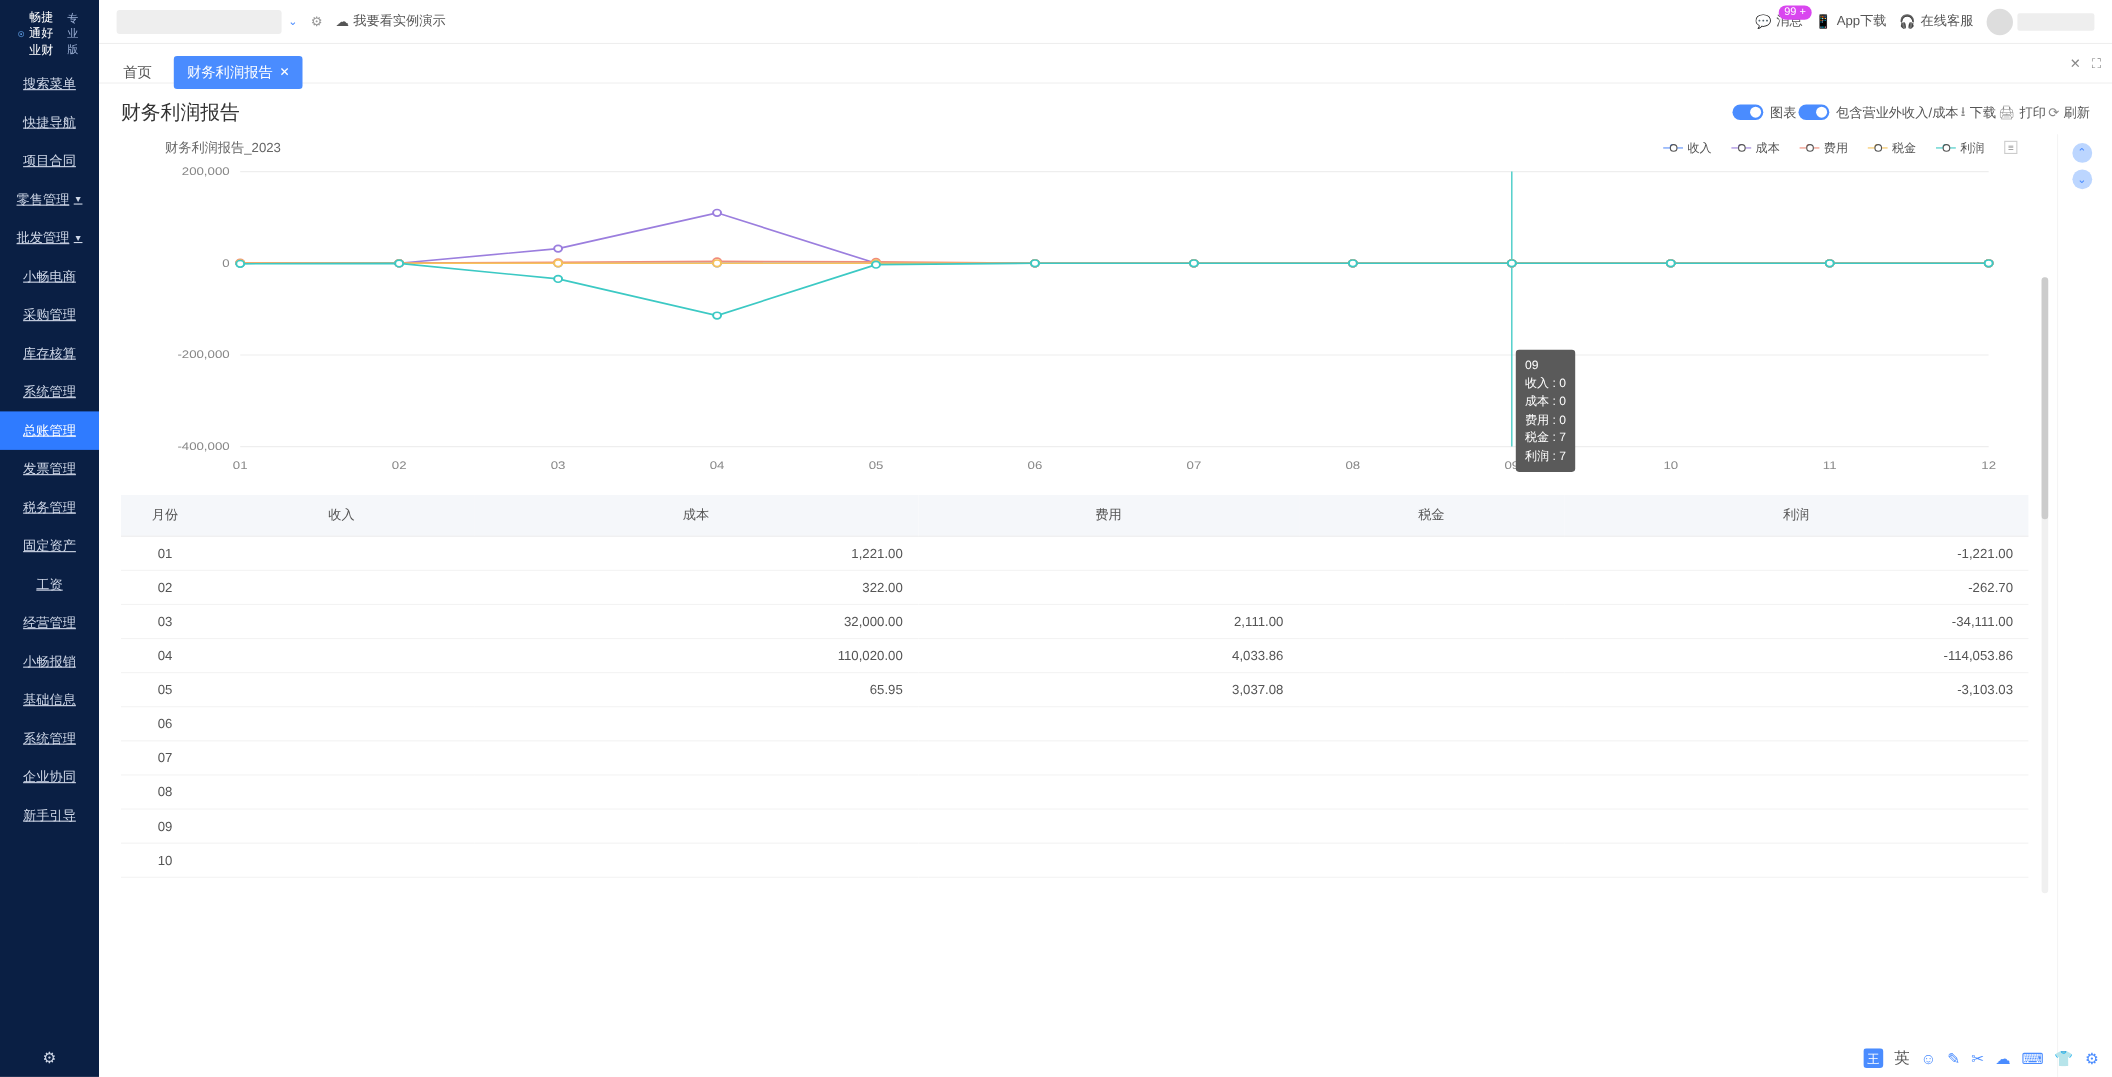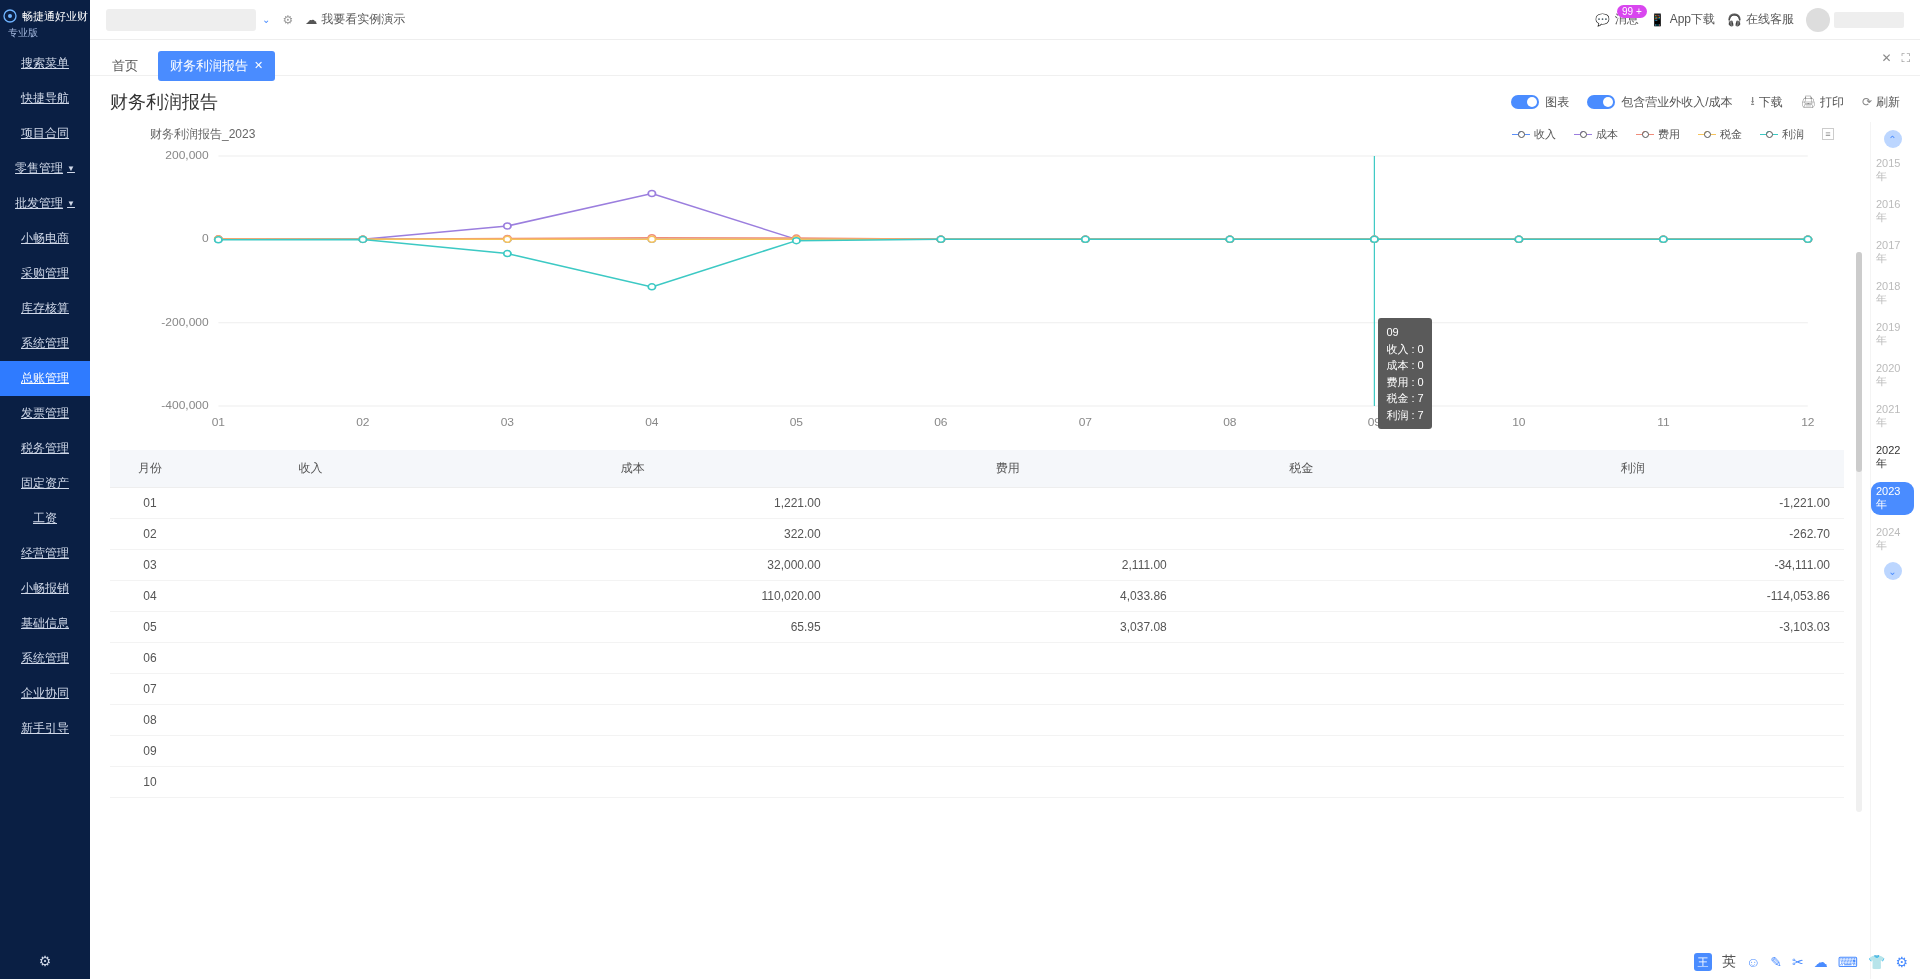--- a/index.html
+++ b/index.html
@@ -1,21 +1,21 @@
 <!DOCTYPE html>
 <html><head>
 <meta charset="utf-8">
 <style>
 * { margin: 0; padding: 0; box-sizing: border-box; }
 body { font-family: "Microsoft YaHei", Arial, sans-serif; font-size: 12px; color: #333; background: #fff; overflow: hidden; }
 .app { display: flex; width: 1920px; height: 979px; }
 
 
 .sidebar { width: 90px; background: #0a1f44; color: #fff; display: flex; flex-direction: column; }
-.logo { display: flex; flex-direction: column; align-items: center; padding: 8px 0 6px; }
+.logo { display: flex; flex-direction: row; align-items: center; padding: 8px 16px 6px; }
 .logo-row { display: flex; align-items: center; gap: 4px; }
 .logo-icon { width: 16px; height: 16px; }
 .logo-text { font-size: 11px; color: #fff; }
 .logo-sub { font-size: 10px; color: #9fb3d9; margin-top: 2px; align-self: flex-start; margin-left: 8px; }
 .menu { flex: 1; overflow-y: auto; }
 .menu-item { height: 35px; display: flex; align-items: center; justify-content: center; font-size: 12px; color: #d0d8e8; cursor: pointer; position: relative; text-decoration: underline; }
 .menu-item.active { background: #2f7bff; color: #fff; }
 .menu-item .chev { margin-left: 4px; font-size: 8px; }
 .sidebar-footer { height: 36px; display: flex; align-items: center; justify-content: center; }
 .gear { color: #d0d8e8; font-size: 14px; }
@@ -39,21 +39,21 @@
 .tab.active { background: #4a8cff; color: #fff; }
 .tab-close { font-size: 11px; }
 .tabs-right { position: absolute; right: 10px; display: flex; gap: 10px; color: #888; }
 
 
 .page-head { padding: 14px 20px 8px; display: flex; align-items: center; }
 .page-title { font-size: 18px; font-weight: 500; }
 .page-head-spacer { flex: 1; }
 .toggle { width: 28px; height: 14px; background: #4a8cff; border-radius: 7px; position: relative; margin-right: 6px; }
 .toggle::after { content: ""; position: absolute; right: 2px; top: 2px; width: 10px; height: 10px; background: #fff; border-radius: 50%; }
-.head-item { display: flex; align-items: center; margin-left: 18px; font-size: 12px; color: #555; cursor: pointer; }
+.head-item { display: flex; align-items: center; margin-left: 2px; font-size: 12px; color: #555; cursor: pointer; }
 .head-item .ic { margin-right: 4px; color: #888; }
 
 
 .content { flex: 1; display: flex; min-height: 0; padding: 0 0 0 20px; }
 .chart-col { flex: 1; min-width: 0; display: flex; flex-direction: column; position: relative; }
 .year-rail { width: 44px; background: #fff; margin-left: 6px; margin-right: 6px; display: flex; flex-direction: column; align-items: center; padding: 8px 0; gap: 6px; border-left: 1px solid #f4f4f4; }
 .rail-arrow { width: 18px; height: 18px; border-radius: 50%; background: #bcd6ff; color: #4a8cff; display: flex; align-items: center; justify-content: center; font-size: 10px; cursor: pointer; }
 .year { font-size: 11px; color: #bbb; cursor: pointer; padding: 3px 5px; border-radius: 9px; }
 .year.dark { color: #333; }
 .year.sel { background: #4a8cff; color: #fff; }
@@ -477,32 +477,20 @@
               </tbody>
           </table>
         </div>
         <div class="scrollbar-stub">
             <div class="scrollbar-thumb"></div>
           </div>
       </div>
 
       <div class="year-rail">
         <div class="rail-arrow">⌃</div>
-        <div id="year-list" style="display:flex;flex-direction:column;gap:8px;align-items:center">
-            <div class="year">2015年</div>
-            <div class="year">2016年</div>
-            <div class="year">2017年</div>
-            <div class="year">2018年</div>
-            <div class="year">2019年</div>
-            <div class="year">2020年</div>
-            <div class="year">2021年</div>
-            <div class="year dark">2022年</div>
-            <div class="year sel">2023年</div>
-            <div class="year">2024年</div>
-          </div>
         <div class="rail-arrow">⌄</div>
       </div>
     </div>
   </div>
 </div>
 
 <div class="ime-bar">
   <div class="ime-sq">王</div>
   <span style="color:#555">英</span>
   <span>☺</span>

